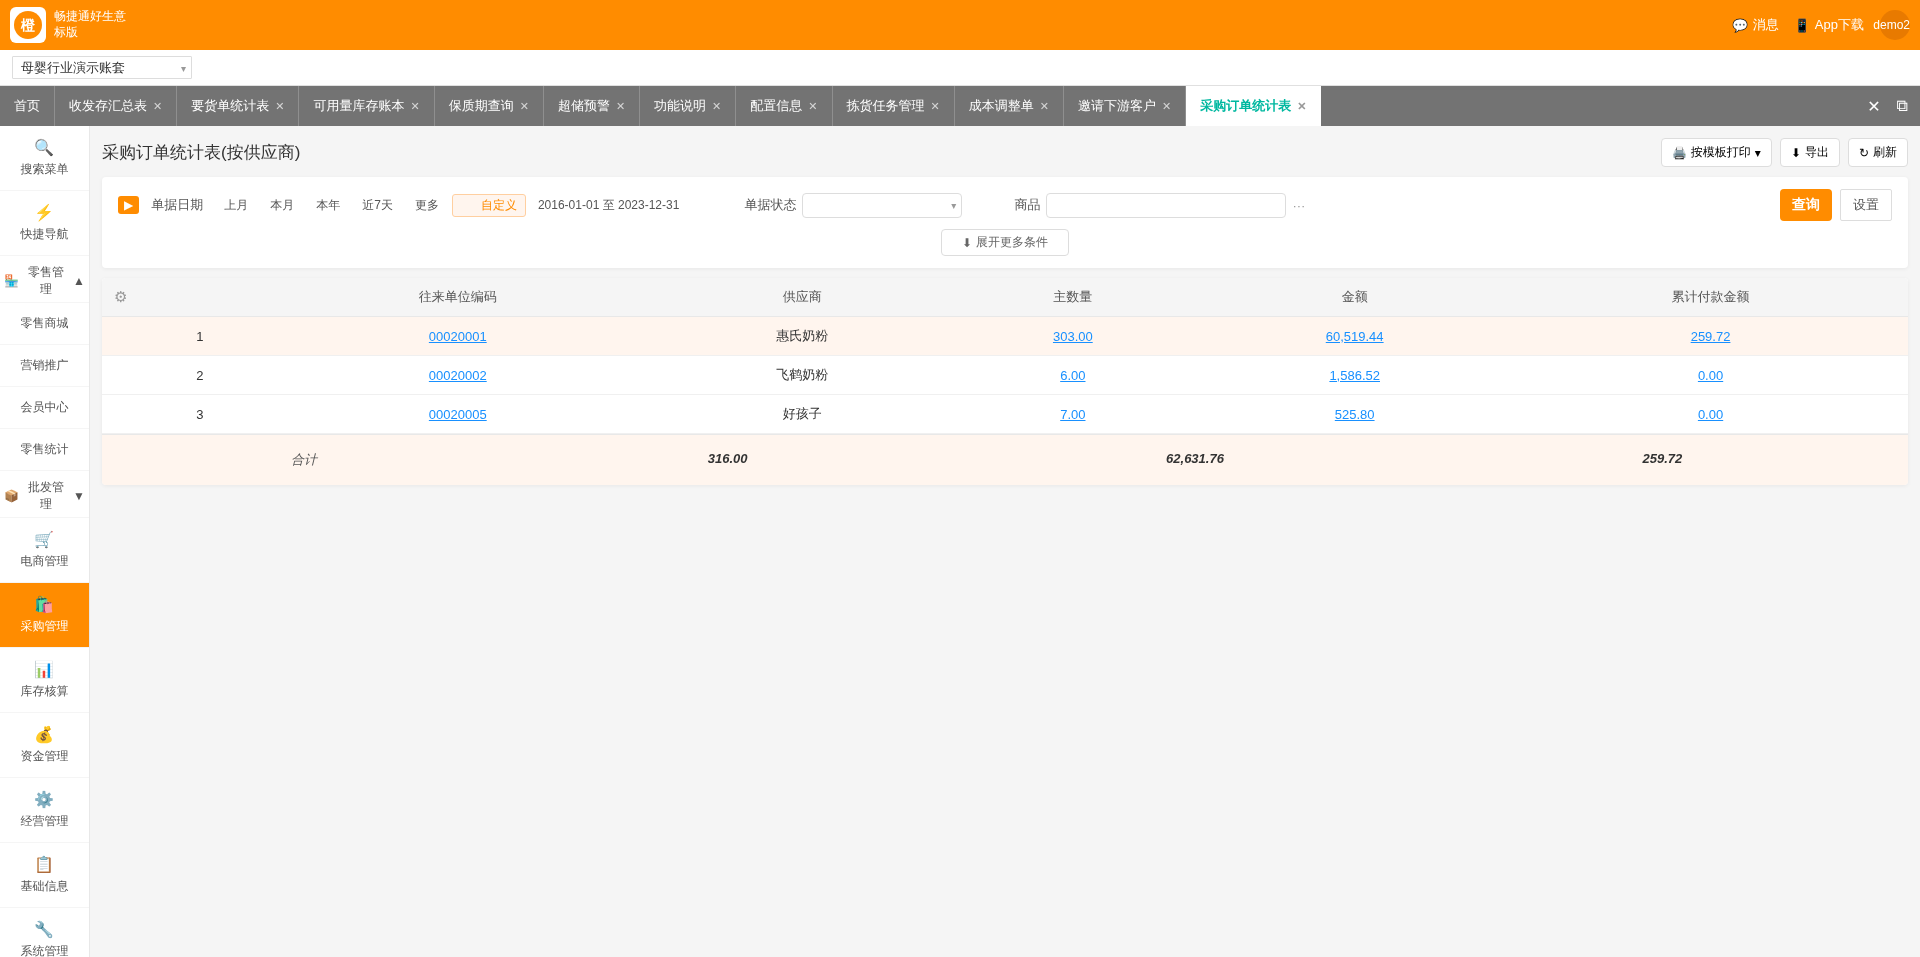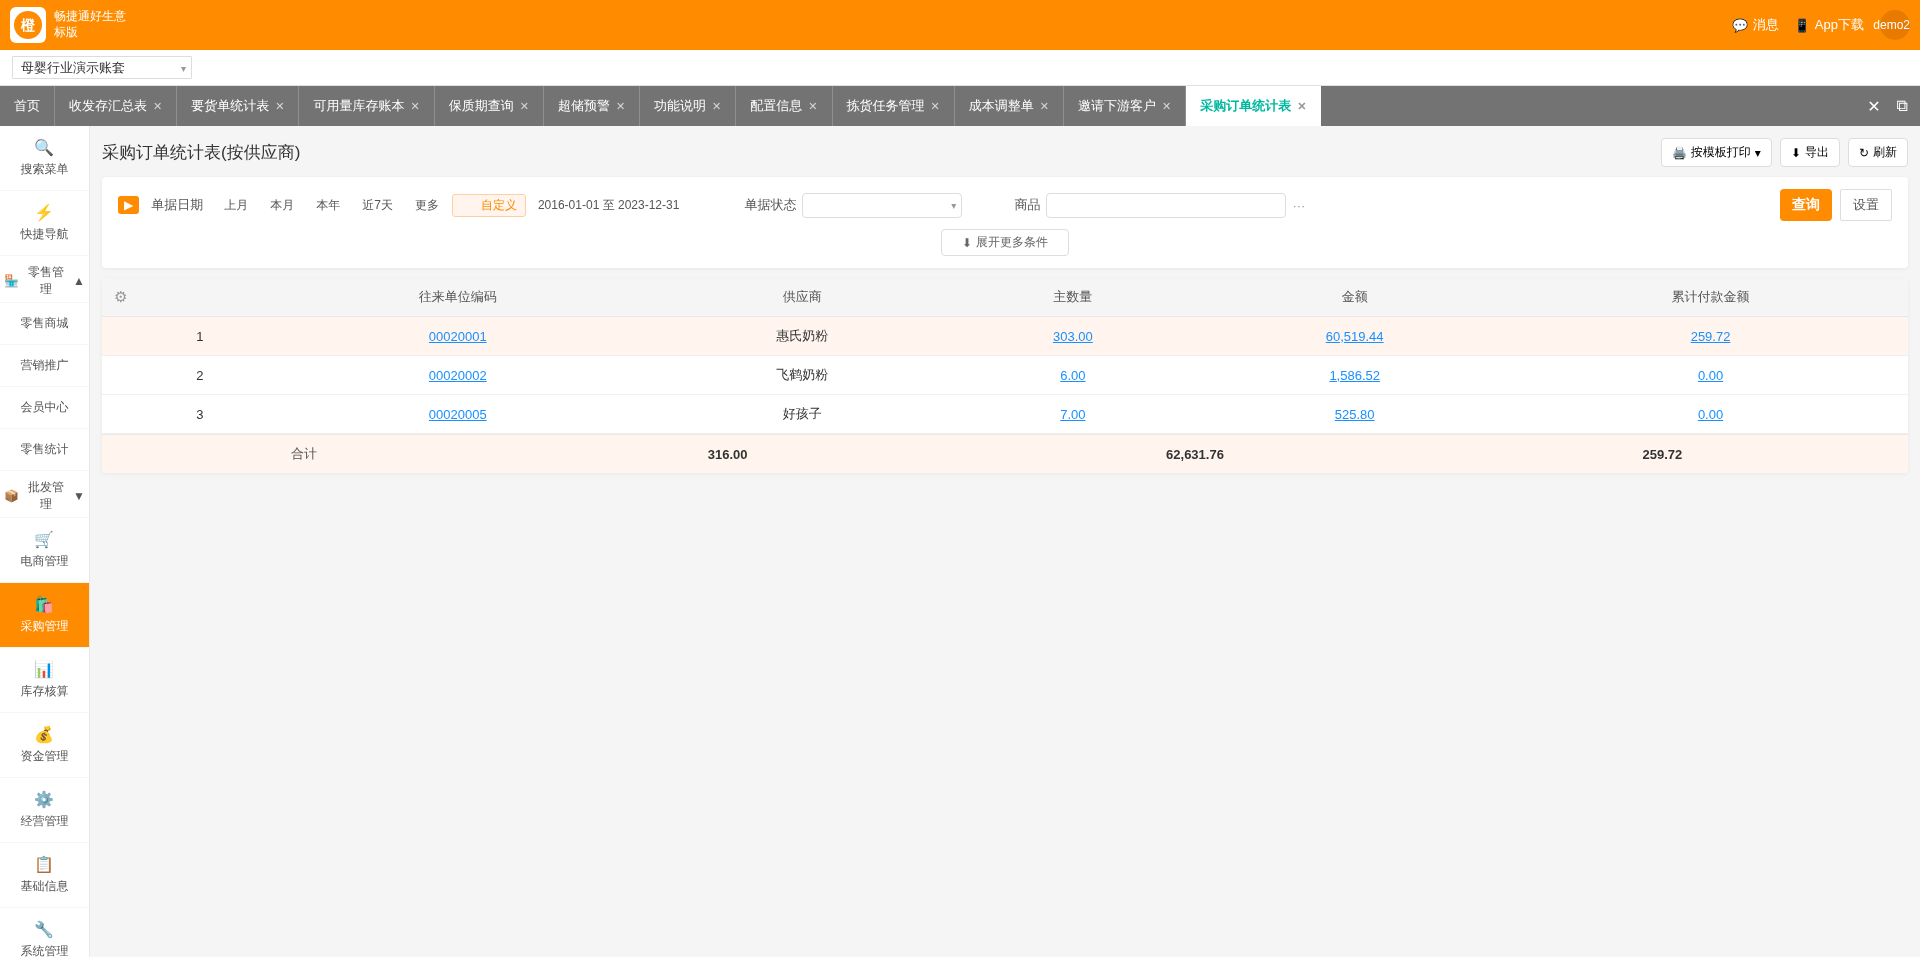--- a/index.html
+++ b/index.html
@@ -381,24 +381,24 @@
       text-decoration: underline;
       cursor: pointer;
     }
     .data-table tr.row-highlight { background: #fff5ee; }
     .data-table .settings-col { width: 36px; }
 
     
     .table-footer {
       background: #fff5ee;
       display: flex;
-      align-items: center;
-      padding: 10px 12px;
+      padding: 16px 12px;
       border-top: 1px solid #e8e8e8;
       font-size: 13px;
+      font-style: italic;
     }
     .tf-label {
       width: 380px;
       text-align: center;
       color: #555;
     }
     .tf-val {
       flex: 1;
       text-align: center;
       font-weight: bold;

